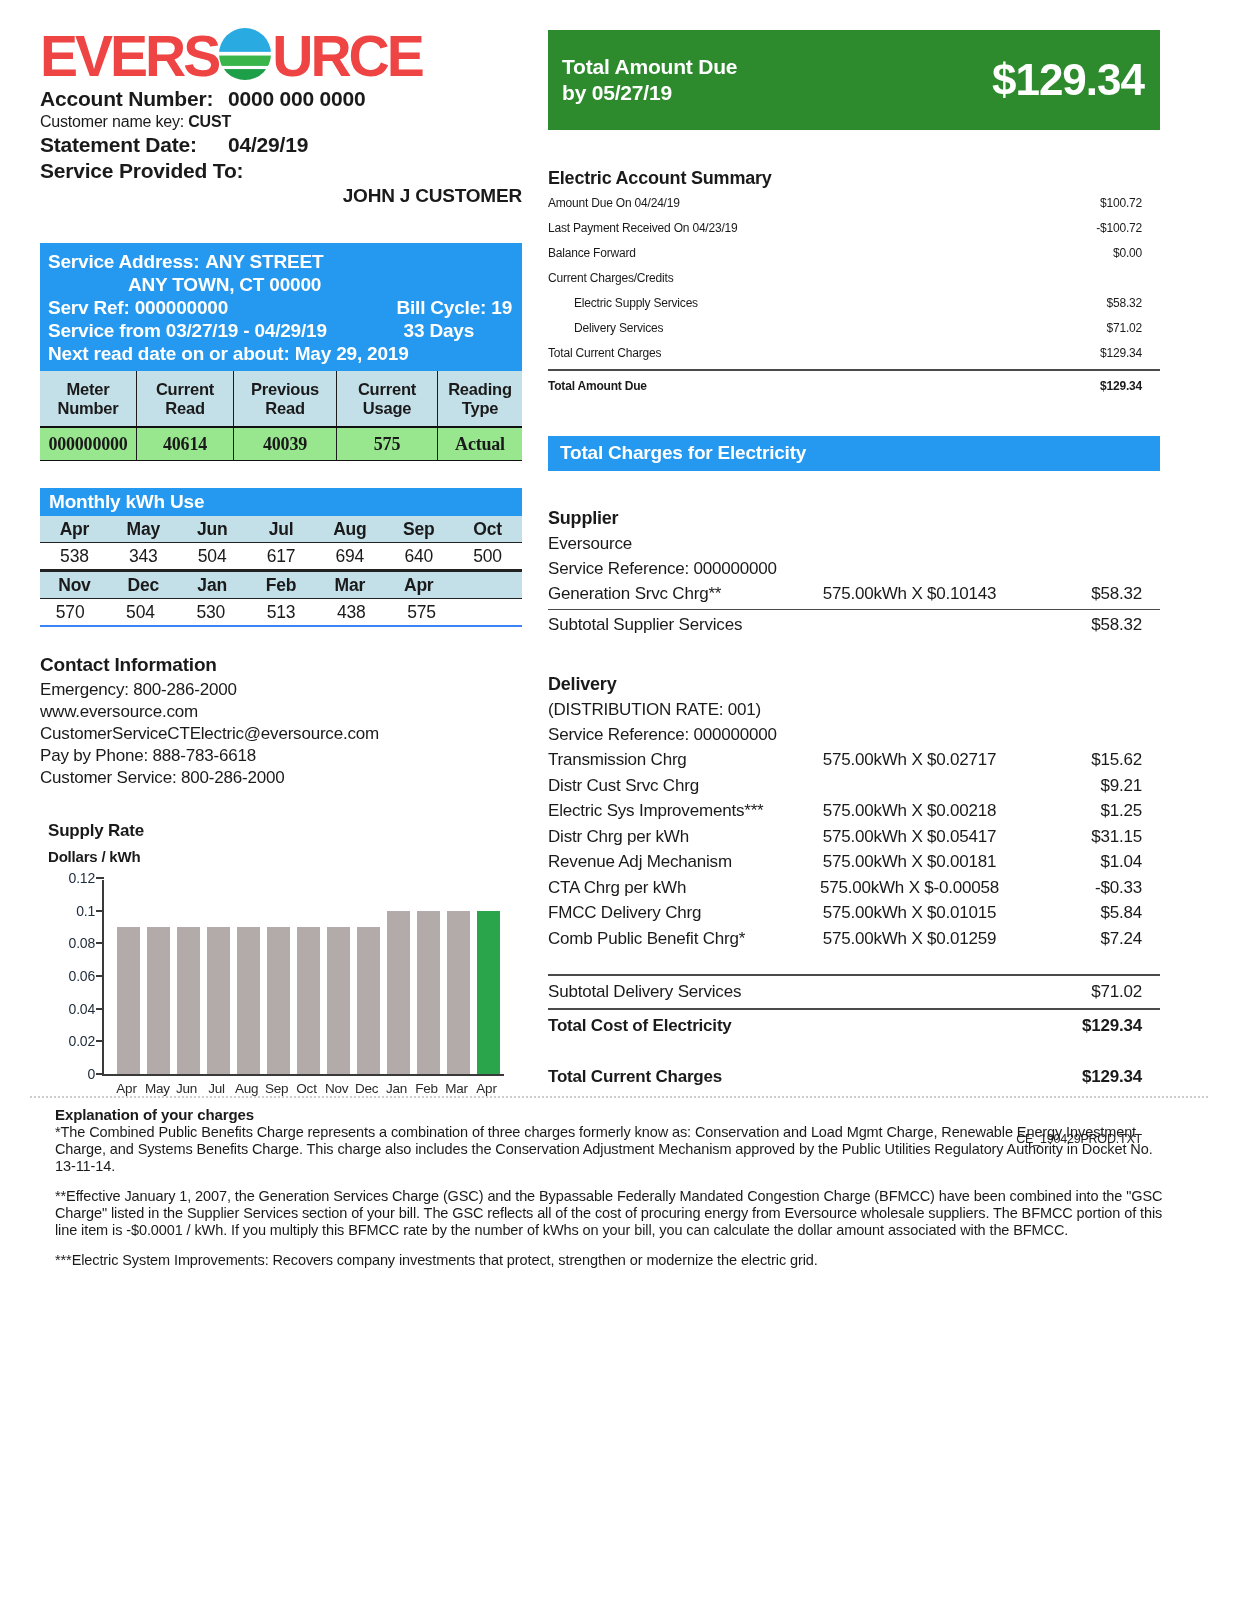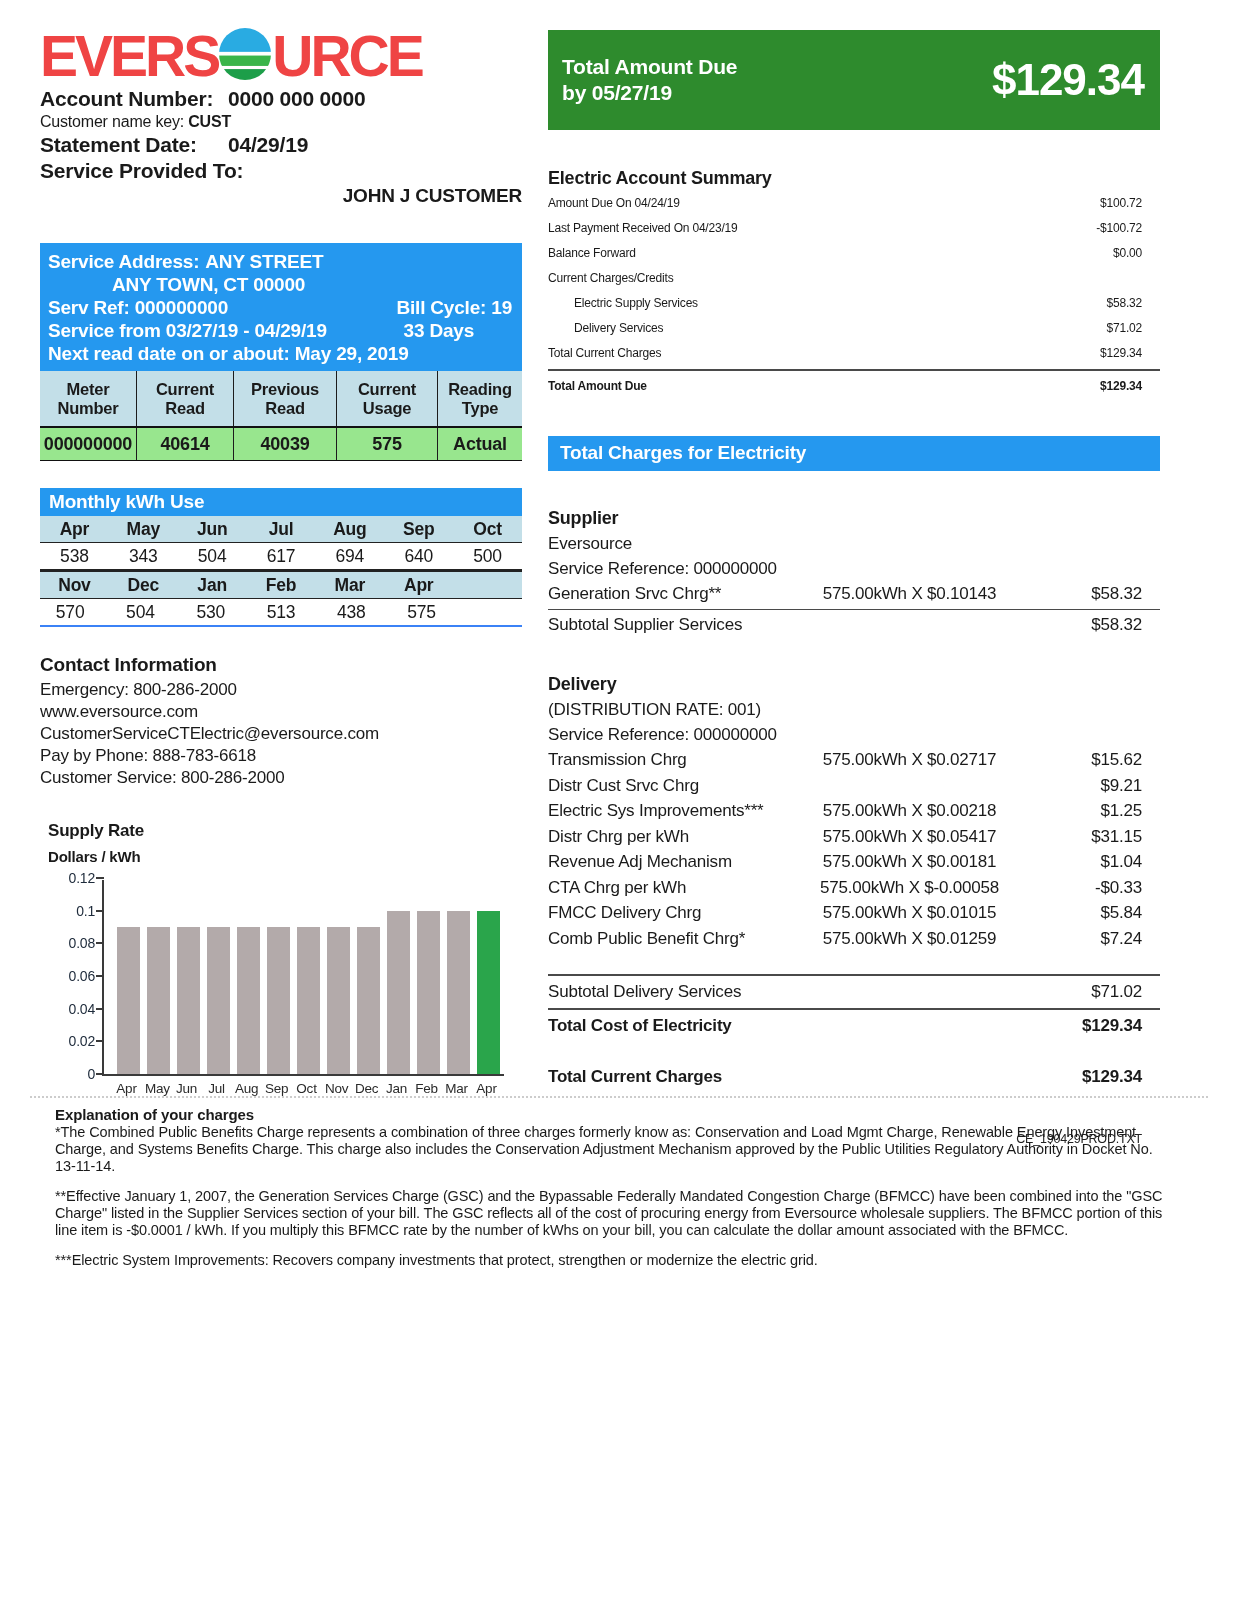--- a/index.html
+++ b/index.html
@@ -14,29 +14,29 @@
 
   .hdr-row { display:flex; font-size:21px; font-weight:700; line-height:26px; }
   .hdr-row .lbl { width:188px; }
   .cust-key { font-size:16px; line-height:20px; font-weight:400; }
   .cust-key b { font-weight:600; }
   .svc-name { font-size:19px; font-weight:600; line-height:23px;text-align:right; }
 
   .service-box { margin-top:36px; background:#2598ef; color:#fff; font-weight:700; font-size:19px; line-height:23px; padding:7px 10px 6px 8px; }
   .sb-line { display:flex; }
   .sb-gap { margin-left:6px; }
-  .sb-indent { margin-left:64px; }
+  .sb-indent { margin-left:80px; }
   .sb-spread { justify-content:space-between; }
   .sb-days { margin-right:38px; }
 
   .meter-table { width:100%; }
   .mt-head { display:grid; grid-template-columns:97px 97px 103px 101px 84px; background:#c3dfe8; }
   .mt-hcell { text-align:center; font-size:16.5px; font-weight:700; line-height:19px; padding:9px 0 8px 0; border-right:1.5px solid #1c1c1c; }
   .mt-hcell:last-child { border-right:none; }
-  .mt-data { display:grid; grid-template-columns:97px 97px 103px 101px 84px; background:#98e68e; border-top:2px solid #111; border-bottom:1.5px solid #111; }
+  .mt-data { display:grid; grid-template-columns:97px 97px 103px 101px 84px; background:#98e68e; border-top:2px solid #111; border-bottom:1.5px solid #111;font-family:Liberation Serif, serif; }
   .mt-dcell { text-align:center; font-size:18px; font-weight:700; line-height:32px; border-right:1.5px solid #1c1c1c; }
   .mt-dcell:last-child { border-right:none; }
 
   .kwh-table { margin-top:27px; }
   .kwh-title { background:#2598ef; color:#fff; font-size:19px; font-weight:700; line-height:20px; padding:4px 0 4px 9px; }
   .kwh-row { display:grid; grid-template-columns:repeat(7,1fr); }
   .kwh-row.months { background:#c3dfe8; border-bottom:1.5px solid #222; }
   .kwh-row.values { background:#fff; }
   .kwh-row.values.mid { border-bottom:3px solid #222; }
   .kwh-row.values.last { border-bottom:2px solid #3b82f6;gap:10px; }

